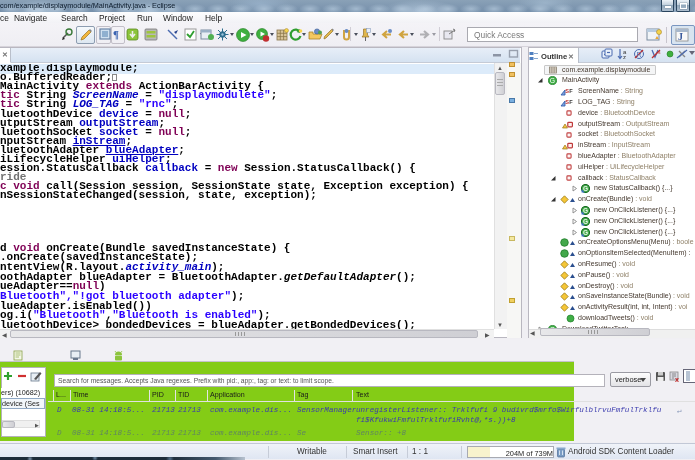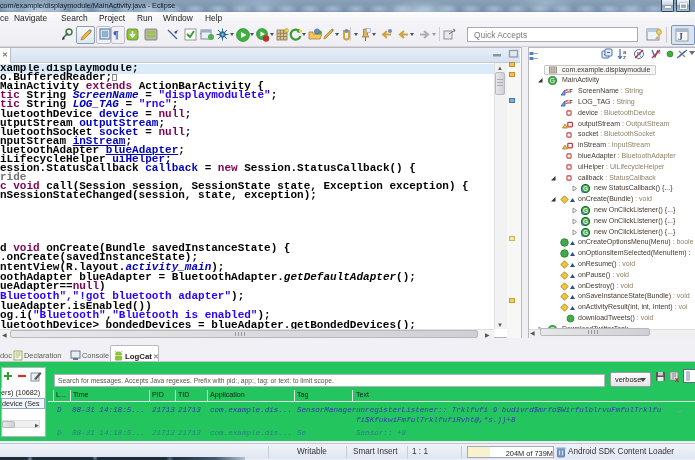--- a/index.html
+++ b/index.html
@@ -59,21 +59,21 @@
 #outtab1{left:0px;top:0;width:50px;height:15px;background:#fff;border-right:1px solid #b9bfca;font-size:7.6px;font-weight:bold;color:#333}
 #outtree{left:0;top:16px;width:166px;height:265px;overflow:hidden;font-size:7px;color:#44382e}
 .orow{position:absolute;height:10.8px;line-height:10.8px;white-space:nowrap}
 .typ{color:#8f8068}
 .oico{position:absolute}
 #outhsb{left:0;top:281px;width:166px;height:9px;background:#f0f0f0;border-top:1px solid #ddd}
 
 #bottom{left:0;top:339px;width:695px;height:103px;background:#f1f0f4}
 #btabs{left:0;top:6px;width:695px;height:16px;font-size:7.4px;color:#5a5a5a}
 #logtab{left:110px;top:0;width:49px;height:16px;background:#fff;border:1px solid #b9b7c0;border-bottom:none;border-radius:2px 2px 0 0;font-weight:bold;color:#222}
-#logbody{left:0;top:22px;width:695px;height:80px;background:#22c55e;border-top:1px solid #c5c3cb}
+#logbody{left:0;top:22px;width:574px;height:80px;background:#84cc16;border-top:1px solid #c5c3cb}
 #filterbox{left:1px;top:5px;width:45px;height:70px;background:#fff;border:1px solid #b4b2ba}
 #searchbox{left:54px;top:12px;width:551px;height:13px;background:#fff;border:1px solid #b4b2ba;font-size:6.7px;color:#555;padding:2px 0 0 3px;white-space:nowrap;overflow:hidden}
 #verbose{left:610px;top:10px;width:41px;height:15px;background:linear-gradient(#fdfdfd,#e3e3e6);border:1px solid #9a9aa2;border-radius:2px;font-size:7.4px;color:#222;padding:2px 0 0 4px}
 #lhdr{left:48px;top:27px;width:647px;height:13px;border-bottom:1px solid #e0e0e0;font-size:7.1px;color:#1a1a1a}
 #lhdr span{position:absolute;top:2px}
 #lhdr i{position:absolute;top:1px;width:1px;height:11px;background:#e4e4e4}
 .lrow{position:absolute;font-family:"Liberation Mono",monospace;font-style:italic;font-size:7.6px;color:#3a3aae;white-space:pre}
 
 #status{left:0;top:443px;width:695px;height:16px;background:linear-gradient(#f0f3f9,#dfe6f2);border-top:1px solid #c2c8d6;font-size:8.2px;color:#333}
 #status span{position:absolute;top:3px}
@@ -210,21 +210,21 @@
       <svg class="abs" style="left:418px;top:5px" width="14" height="13" viewBox="0 0 14 13">
         <path d="M2 6.5 L9 6.5 M6 3 L10 6.5 L6 10" stroke="#b0b0b4" stroke-width="2.2" fill="none"></path>
       </svg>
       <div class="darr" style="left:432px;border-top-color:#9a9aa2"></div>
       <div class="tsep" style="left:439px"></div>
       <svg class="abs" style="left:443px;top:5px" width="13" height="13" viewBox="0 0 13 13">
         <rect x="1" y="3" width="8" height="8" fill="#e8e8f0" stroke="#888" stroke-width="0.9"></rect>
         <path d="M6 6 L12 2 M10 1 L12 2 L11 4" stroke="#777" stroke-width="1" fill="none"></path>
       </svg>
     </div>
-<div class="abs" id="qa">Quick Accepts</div>
+<div class="abs" id="qa">Quick Access</div>
 
 <div class="abs" id="editor">
  <div class="abs" id="edtabs">
         <div class="abs" id="edtab1">
           <span class="closex" style="left:2px;top:3px">✕</span>
         </div>
       </div>
  <div class="abs" id="cline"></div>
  <div class="abs" id="edcode"><div class="ln" style="top:0.00px">xample.displaymodule;</div><div class="ln" style="top:9.10px">o.BufferedReader;<span style="display:inline-block;width:5px;height:7px;border:1px solid #888;vertical-align:-1px"></span></div><div class="ln" style="top:18.20px">MainActivity <span class="kw">extends</span> ActionBarActivity {</div><div class="ln" style="top:27.30px"><span class="kw">tic</span> String <span class="sfld">ScreenName</span> = <span class="st">"displaymodulete"</span>;</div><div class="ln" style="top:36.40px"><span class="kw">tic</span> String <span class="sfld">LOG_TAG</span> = <span class="st">"rnc"</span>;</div><div class="ln" style="top:45.50px">luetoothDevice <span class="fld">device</span> = <span class="kw">null</span>;</div><div class="ln" style="top:54.60px">utputStream <span class="fld">outputStream</span>;</div><div class="ln" style="top:63.70px">luetoothSocket <span class="fld">socket</span> = <span class="kw">null</span>;</div><div class="ln" style="top:72.80px">nputStream <span class="fld" style="text-decoration:underline">inStream</span>;</div><div class="ln" style="top:81.90px">luetoothAdapter <span class="fld" style="text-decoration:underline">blueAdapter</span>;</div><div class="ln" style="top:91.00px">iLifecycleHelper <span class="fld">uiHelper</span>;</div><div class="ln" style="top:100.10px">ession.StatusCallback <span class="fld">callback</span> = <span class="kw">new</span> Session.StatusCallback() {</div><div class="ln" style="top:109.20px"><span class="gry">ride</span></div><div class="ln" style="top:118.30px"><span class="kw">c</span> <span class="kw">void</span> call(Session session, SessionState state, Exception exception) {</div><div class="ln" style="top:127.40px">nSessionStateChanged(session, state, exception);</div><div class="ln" style="top:136.50px"></div><div class="ln" style="top:147.00px"></div><div class="ln" style="top:158.00px"></div><div class="ln" style="top:169.00px"></div><div class="ln" style="top:179.50px">d <span class="kw">void</span> onCreate(Bundle savedInstanceState) {</div><div class="ln" style="top:189.20px">.onCreate(savedInstanceState);</div><div class="ln" style="top:198.90px">ntentView(R.layout.<span class="sfld">activity_main</span>);</div><div class="ln" style="top:208.60px">oothAdapter blueAdapter = BluetoothAdapter.<span class="smeth">getDefaultAdapter</span>();</div><div class="ln" style="top:218.30px">ueAdapter==<span class="kw">null</span>)</div><div class="ln" style="top:228.00px"><span class="st">Bluetooth","!got bluetooth adapter"</span>);</div><div class="ln" style="top:237.70px">lueAdapter.isEnabled())</div><div class="ln" style="top:247.40px">og.i(<span class="st">"Bluetooth"</span>,<span class="st">"Bluetooth is enabled"</span>);</div><div class="ln" style="top:257.10px">luetoothDevice&gt; bondedDevices = blueAdapter.getBondedDevices();</div></div>
  <div class="abs" id="edvsb"></div>
@@ -239,20 +239,26 @@
       <div class="abs" style="left:235px;top:284px;width:10px;height:4px;background:repeating-linear-gradient(90deg,#999 0,#999 1px,transparent 1px,transparent 3px)"></div>
       <div class="sbarr" style="left:485px;top:283px">▶</div>
       <div class="mark" style="left:509px;top:14px;background:#f0c060;border-color:#c09030"></div>
       <div class="mark" style="left:509px;top:24px;background:#f0c060;border-color:#c09030"></div>
       <div class="mark" style="left:509px;top:50px;background:#7ab0e0;border-color:#4878a8"></div>
       <div class="mark" style="left:509px;top:188px;background:#f4e8a0;border-color:#c8b860"></div>
       <div class="mark" style="left:509px;top:250px;background:#f0d060;border-color:#c0a030"></div>
     </div>
 
 <div class="abs" id="outline">
+ <div class="abs" id="outtabs">
+        <div class="abs" id="outtab1">
+          <span style="position:absolute;left:12px;top:4px">Outline</span>
+          <span class="closex" style="left:39px;top:5px">✕</span>
+        </div>
+      </div>
  <div class="abs" id="outtree">
         <div style="position:absolute;left:15px;top:0.5px;width:112px;height:10.5px;background:#f4f5f6;border:1px solid #c8c8c8;border-radius:1px"></div>
         <svg class="oico" style="left:20px;top:1.5px" width="8" height="8" viewBox="0 0 8 8">
           <rect x="0.5" y="1" width="7" height="6" fill="#e8e2d6" stroke="#8a8070" stroke-width="0.8"></rect>
           <line x1="0.5" y1="3" x2="7.5" y2="3" stroke="#8a8070" stroke-width="0.6"></line>
           <line x1="0.5" y1="5" x2="7.5" y2="5" stroke="#8a8070" stroke-width="0.6"></line>
           <line x1="2.8" y1="1" x2="2.8" y2="7" stroke="#8a8070" stroke-width="0.6"></line>
           <line x1="5.2" y1="1" x2="5.2" y2="7" stroke="#8a8070" stroke-width="0.6"></line>
         </svg>
         <div class="orow" style="left:33px;top:0.5px">com.example.displaymodule</div>
@@ -398,29 +404,20 @@
         <svg class="oico" style="left:19px;top:260.70000000000005px" width="9" height="9" viewBox="0 0 8 8">
           <circle cx="4" cy="4" r="3.6" fill="#3faf46" stroke="#1e7c28" stroke-width="0.7"></circle>
           <text x="4" y="6.2" font-size="6" fill="#fff" text-anchor="middle" font-family="Liberation Sans">G</text>
         </svg>
         <div class="orow" style="left:33px;top:259.70000000000005px">DownloadTwitterTask</div>
       </div>
  <div class="abs" id="outhsb"></div>
 </div>
 
 <div class="abs" id="bottom">
- <div class="abs" id="btabs">
-   <span style="position:absolute;left:0px;top:6px">doc</span>
-   <span style="position:absolute;left:24px;top:6px">Declaration</span>
-   <span style="position:absolute;left:82px;top:6px">Console</span>
-   <div class="abs" id="logtab">
-          <span style="position:absolute;left:14px;top:6px;font-size:7.8px">LogCat</span>
-          <span class="closex" style="left:42px;top:7px;color:#8892a4">✕</span>
-        </div>
- </div>
  <div class="abs" id="logbody">
   <div class="abs" id="filterbox"></div>
   <div class="abs" id="searchbox">Search for messages. Accepts Java regexes. Prefix with pid:, app:, tag: or text: to limit scope.</div>
   <div class="abs" id="verbose">verbose<span style="position:absolute;right:4px;top:5px;width:0;height:0;border-left:3px solid transparent;border-right:3px solid transparent;border-top:4px solid #444"></span></div>
   <div class="abs" id="lhdr">
     <i style="left:5px"></i>
           <span style="left:8px">L...</span>
           <i style="left:22px"></i>
           <span style="left:25px">Time</span>
           <i style="left:101px"></i>

